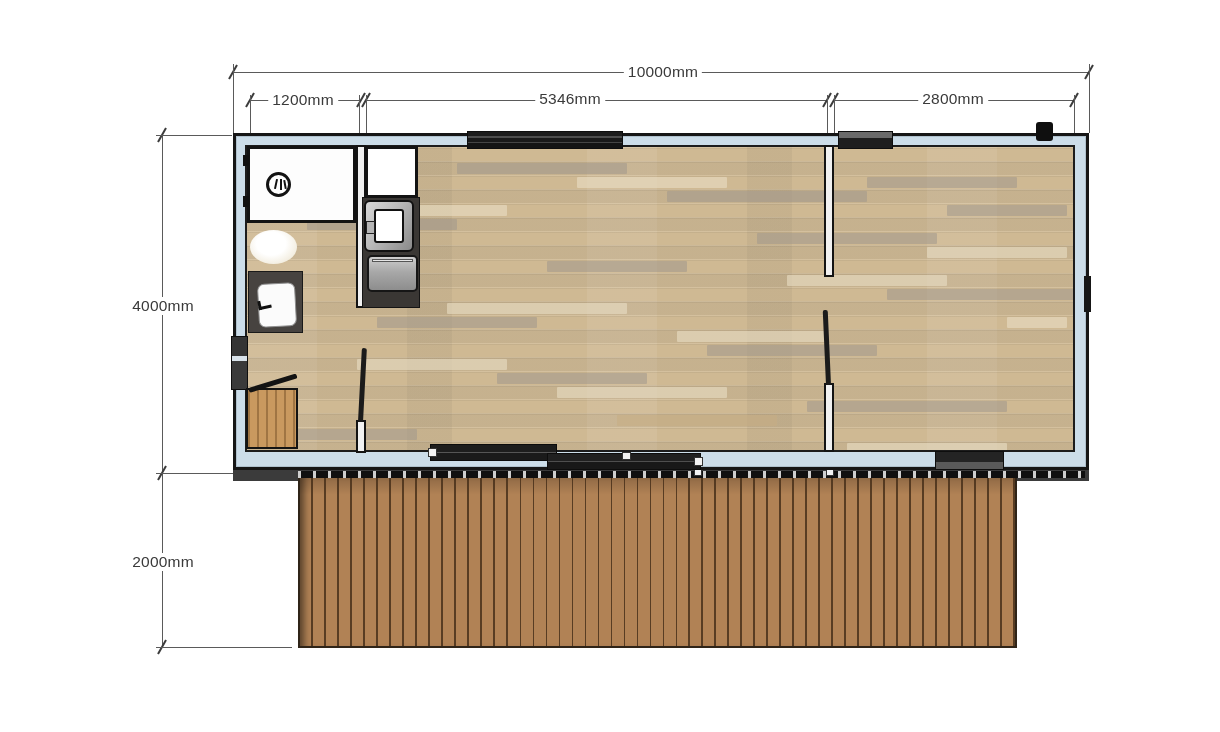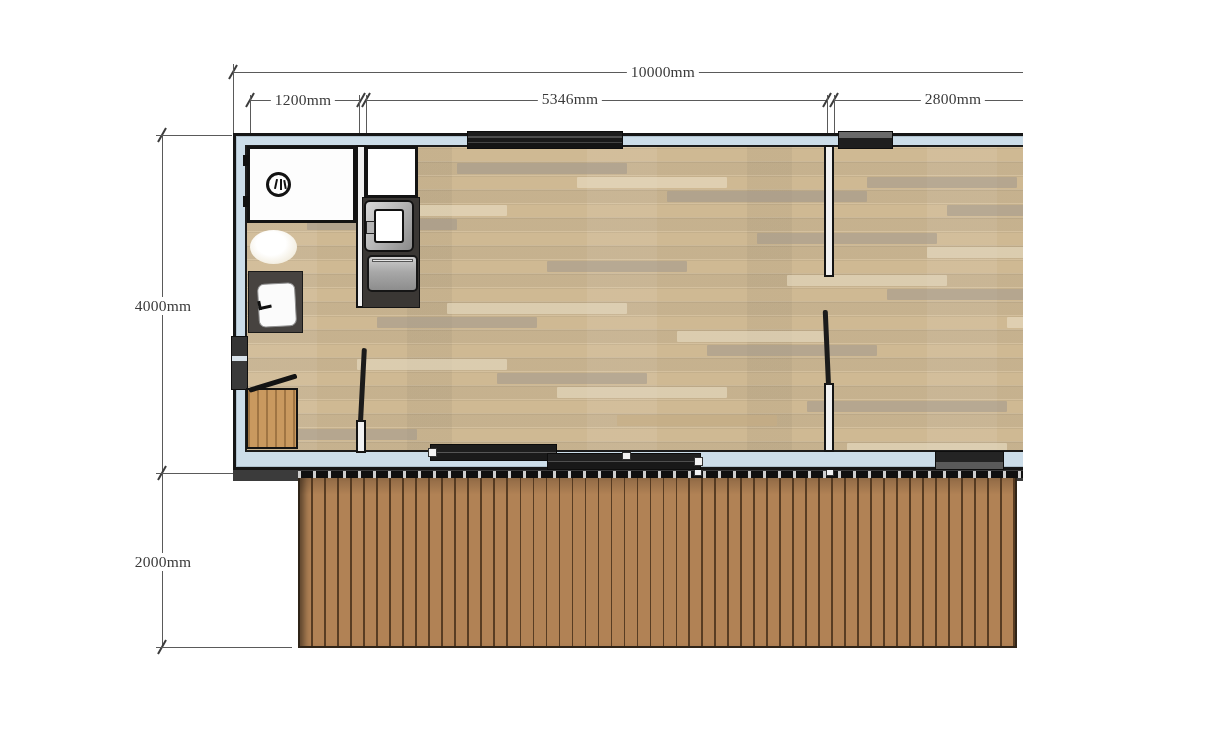--- a/index.html
+++ b/index.html
@@ -1,17 +1,17 @@
 <!DOCTYPE html>
 <html><head>
 <meta charset="utf-8">
 <style>
   html,body{margin:0;padding:0;background:#ffffff;}
-  .stage{position:relative;width:1023px;height:732px;background:#fff;overflow:hidden;
-         font-family:Liberation Serif, serif;}
+  .stage{position:relative;width:1220px;height:732px;background:#fff;overflow:hidden;
+         font-family:Liberation Sans, sans-serif;}
   .abs{position:absolute;}
   
   .hline{position:absolute;height:1px;background:#5a5a5a;}
   .vline{position:absolute;width:1px;background:#5a5a5a;}
   .tick{position:absolute;width:16px;height:2px;background:#3c3c3c;transform:rotate(-60deg);}
   .dim-label{position:absolute;transform:translate(-50%,-50%);background:#fff;padding:0 4px;
              font-size:15.5px;color:#3a3a3a;white-space:nowrap;letter-spacing:0.2px;}
   
   .shell{position:absolute;left:233px;top:133px;width:856px;height:337px;
          background:#ccdde9;border:3px solid #161616;box-sizing:border-box;

